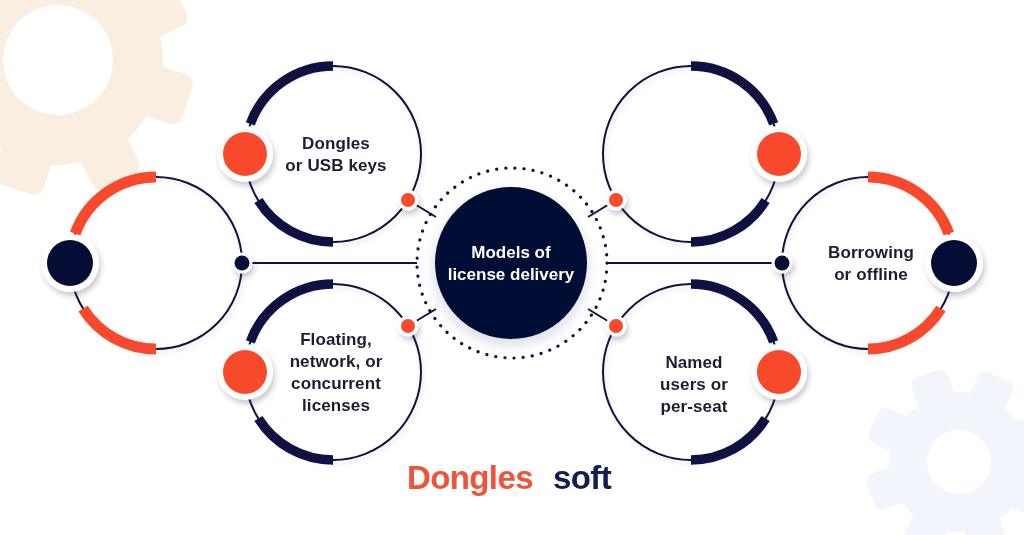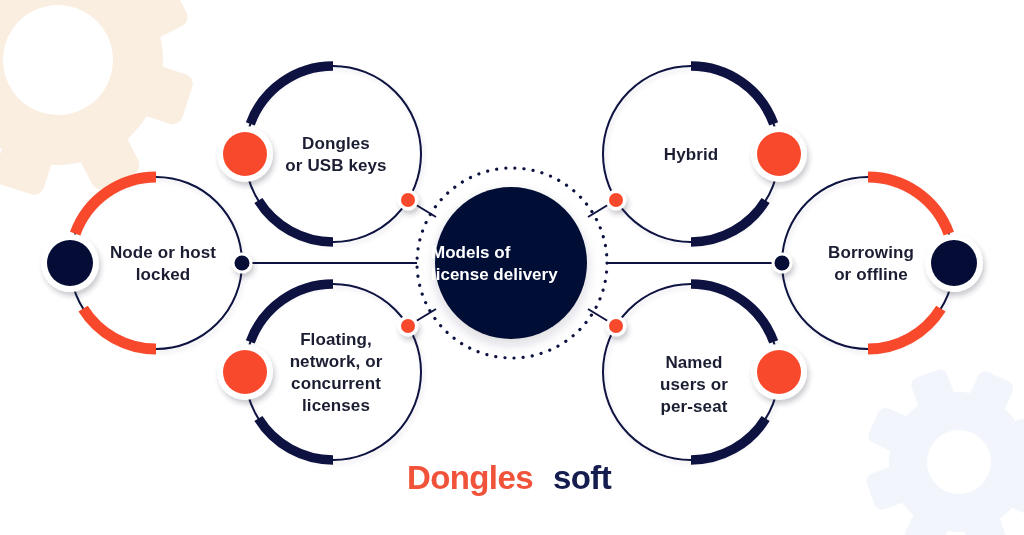--- a/index.html
+++ b/index.html
@@ -25,21 +25,21 @@
   .gear .hole{fill:var(--bg,#fff);}
   
   .node-label{
     position:absolute;transform:translate(-50%,-50%);
     text-align:center;white-space:pre-line;
     font-weight:700;font-size:17px;line-height:1.3;
     color:var(--text);letter-spacing:.1px;width:190px;
   }
   .center-label{
     position:absolute;transform:translate(-50%,-50%);
-    white-space:pre-line;
+    text-align:center;white-space:pre-line;
     font-weight:700;font-size:17px;line-height:1.32;
     color:var(--center-text);width:160px;
   }
   .logo{
     position:absolute;left:509px;top:478px;transform:translate(-50%,-50%);
     font-size:33px;font-weight:800;letter-spacing:-0.6px;white-space:nowrap;
   }
   .logo .p1{color:var(--logo-orange);}
   .logo .p2{color:var(--logo-navy);margin-left:20px;}
 </style>
@@ -159,23 +159,20 @@
       <circle class="dotted-ring" cx="512" cy="263" r="95"></circle>
       <circle class="center-disc" cx="511" cy="263" r="76"></circle>
     </g>
   </svg>
 
   <div class="center-label" style="left:511px;top:264px;">Models of
 license delivery</div>
 
   <div class="node-label" style="left:336px;top:155px;">Dongles
 or USB keys</div>
-  <div class="node-label" style="left:691px;top:155px;">Hybrid</div>
-  <div class="node-label" style="left:163px;top:264px;">Node or host
-locked</div>
   <div class="node-label" style="left:336px;top:373px;">Floating,
 network, or
 concurrent
 licenses</div>
   <div class="node-label" style="left:871px;top:264px;">Borrowing
 or offline</div>
   <div class="node-label" style="left:694px;top:373px;margin-top:12px;">Named
 users or
 per-seat</div>
 

